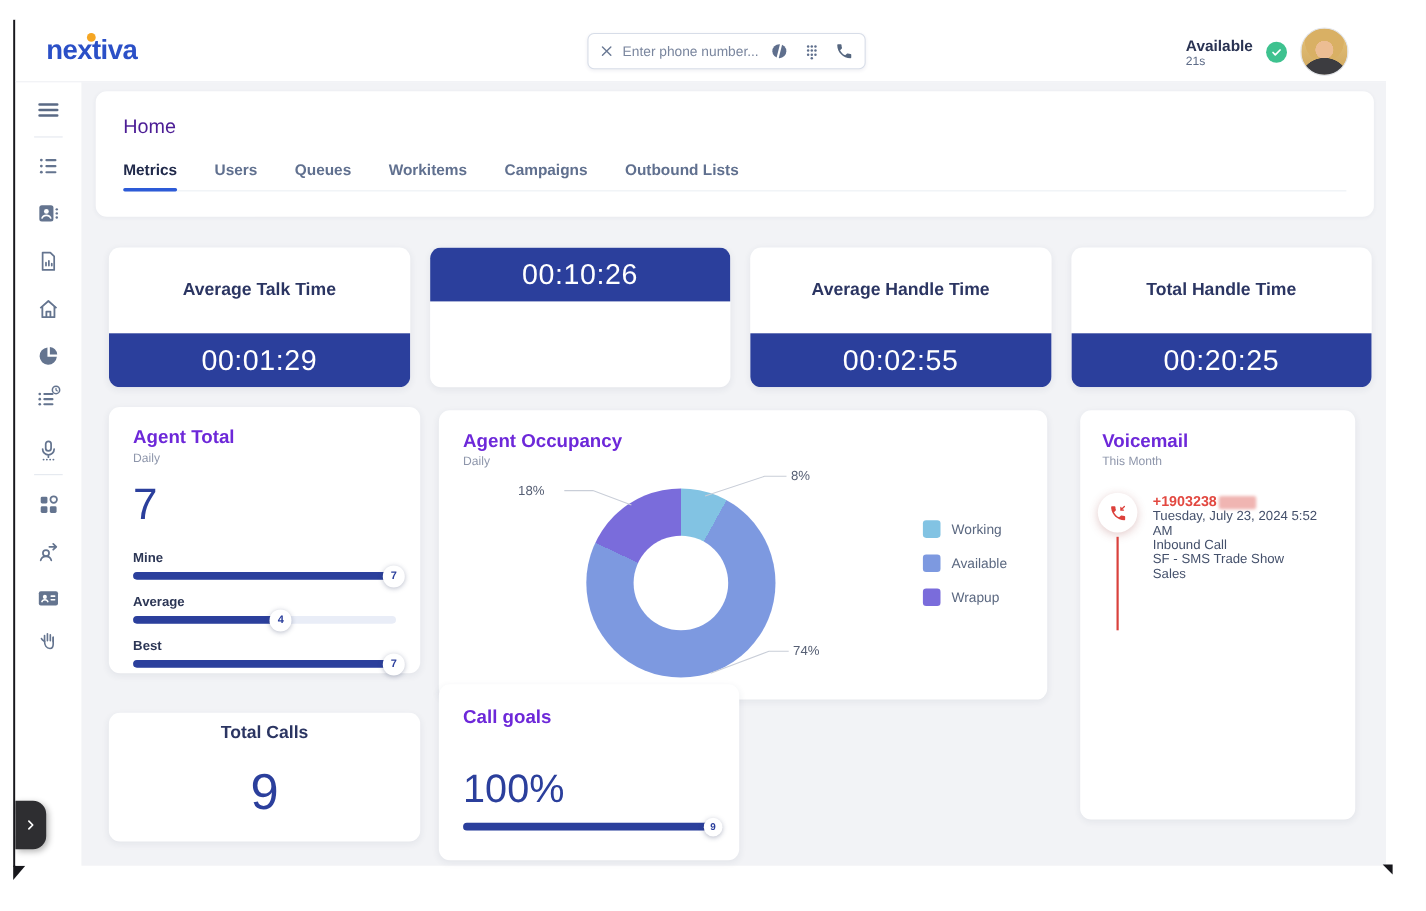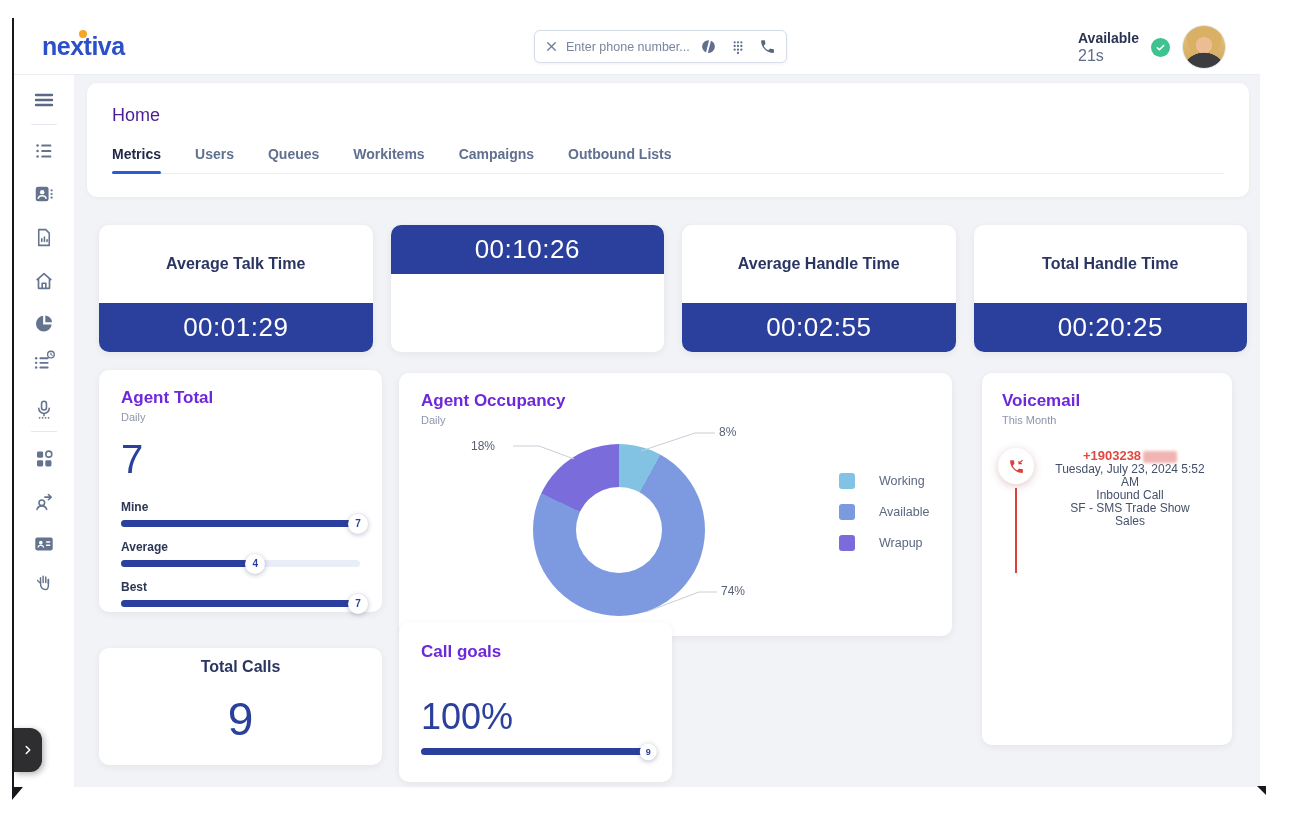--- a/index.html
+++ b/index.html
@@ -16,21 +16,21 @@
 
   .phone-widget { position:absolute; left:520px; top:12px; width:253px; height:33px; background:#fff; border:1px solid #d7dde8; border-radius:6px; box-shadow:0 1px 3px rgba(60,70,110,.08); display:flex; align-items:center; padding:0 10px; gap:8px; }
   .phone-widget input { border:none; outline:none; flex:1; font-size:12.5px; color:#3d4a66; font-family:"Liberation Sans", sans-serif; min-width:0; }
   .phone-widget input::placeholder { color:#7a869e; }
   .pw-icons { display:flex; align-items:center; gap:13px; }
   .icon-btn { display:flex; align-items:center; justify-content:center; color:#5f6f8d; cursor:pointer; }
 
   .status-area { position:absolute; right:34px; top:7px; display:flex; align-items:center; gap:12px; }
   .status-text { text-align:left; }
   .status-label { font-size:14px; font-weight:bold; color:#2a3353; line-height:17px; }
-  .status-duration { font-size:16px; color:#5e6c88; }
+  .status-duration { font-size:11px; color:#5e6c88; }
   .check-badge { width:19px; height:19px; border-radius:50%; background:#3ec28f; display:flex; align-items:center; justify-content:center; }
   .avatar { width:44px; height:44px; border-radius:50%; border:1px solid #e3e6ec;
     background:
       radial-gradient(circle at 50% 118%, #3c3c40 0 42%, transparent 43%),
       radial-gradient(circle at 50% 46%, #ecbd93 0 26%, transparent 27%),
       radial-gradient(circle at 50% 30%, #d9b064 0 48%, transparent 49%),
       linear-gradient(#e6c47d, #cfa75e); }
 
   
   .body-row { display:flex; height:712px; }
@@ -71,30 +71,30 @@
   .agent-occupancy { left:325px; top:298px; width:553px; height:263px; }
   .ao-head { padding:18px 22px 0; }
   .donut { position:absolute; left:134px; top:71px; width:172px; height:172px; border-radius:50%; }
   .donut-hole { position:absolute; left:50%; top:50%; width:86px; height:86px; border-radius:50%; background:#fff; transform:translate(-50%,-50%); }
   .leader-svg { position:absolute; left:0; top:0; pointer-events:none; }
   .pct-label { position:absolute; font-size:12px; color:#565f74; }
   .pct-working { left:320px; top:52px; }
   .pct-wrapup { left:72px; top:66px; }
   .pct-available { left:322px; top:211px; }
   .legend { position:absolute; left:440px; top:100px; }
-  .legend-item { display:flex; align-items:center; gap:24px; margin-bottom:15px; }
+  .legend-item { display:flex; align-items:center; gap:10px; margin-bottom:15px; }
   .swatch { width:16px; height:16px; border-radius:3px; }
   .legend-label { font-size:12.5px; color:#5b6880; }
 
   
   .voicemail { left:908px; top:298px; width:250px; height:372px; padding:18px 20px; }
   .vm-entry { position:relative; margin-top:22px; }
   .vm-icon { position:absolute; left:-4px; top:0; width:36px; height:36px; border-radius:50%; background:#fff; box-shadow:0 2px 9px rgba(150,60,60,.28); display:flex; align-items:center; justify-content:center; color:#dc403b; cursor:pointer; }
   .vm-line { position:absolute; left:13px; top:40px; width:2px; height:85px; background:#d9413d; }
-  .vm-text { margin-left:46px;text-align:center; }
+  .vm-text { margin-left:46px; }
   .vm-number { font-size:13px; font-weight:bold; color:#e24840; }
   .redacted { display:inline-block; width:34px; height:12px; background:#f0b5b2; filter:blur(1.5px); border-radius:2px; vertical-align:middle; margin-left:2px; }
   .vm-detail { font-size:12px; color:#44506b; line-height:13px; }
   .vm-detail:first-of-type { margin-top:4px; }
 
   
   .total-calls { left:25px; top:573px; width:283px; height:117px; display:flex; flex-direction:column; align-items:center; justify-content:center; gap:16px; }
   .tc-title { font-size:16px; font-weight:bold; color:#2b3562; margin-top:-10px; }
   .tc-value { font-size:46px; color:#2b3f9c; }
 

